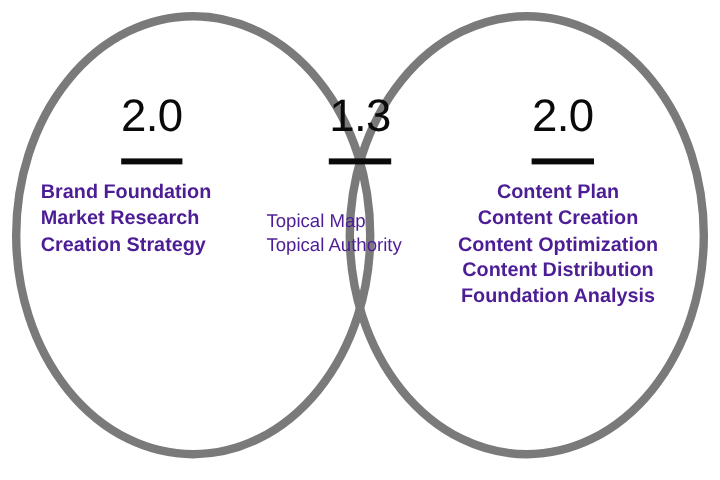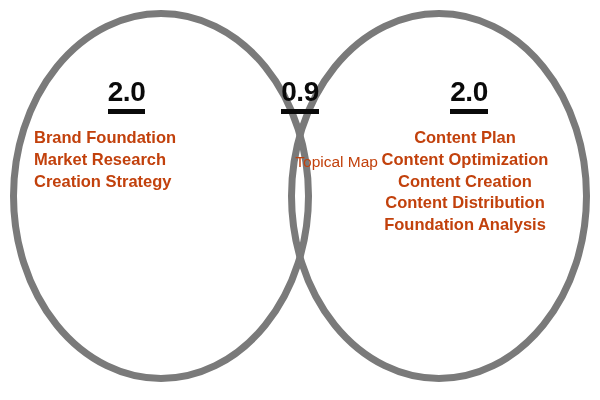--- a/index.html
+++ b/index.html
@@ -26,35 +26,35 @@
     width: 600px;
     height: 400px;
   }
 
   .region {
     position: absolute;
     box-sizing: border-box;
   }
 
   .heading {
-    font-size: 28px;
-    font-weight: bold;
+    font-size: 38px;
+    font-weight: normal;
     color: #0a0a0a;
     letter-spacing: -0.5px;
     line-height: 1;
     display: inline-block;
-    padding-bottom: 3px;
+    padding-bottom: 16px;
     border-bottom: 5px solid #0a0a0a;
   }
 
   .item-list {
     list-style: none;
     margin: 0;
     padding: 0;
-    color: #c2410c;
+    color: #4c1d95;
     font-size: 16.5px;
     font-weight: 600;
     line-height: 1.32;
     white-space: nowrap;
   }
 
   
   #region-left {
     left: 34px;
     top: 78px;
@@ -74,21 +74,21 @@
   #region-center {
     left: 222px;
     top: 78px;
     width: 156px;
     text-align: center;
   }
   #region-center .item-list {
     margin-top: 38px;
     font-size: 15.5px;
     font-weight: 500;
-    text-align: right;
+    text-align: left;
   }
 
   
   #region-right {
     left: 356px;
     top: 78px;
     width: 218px;
     text-align: right;
   }
   #region-right .heading-wrap {
@@ -118,33 +118,34 @@
     </div>
     <ul class="item-list">
       <li>Brand Foundation</li>
       <li>Market Research</li>
       <li>Creation Strategy</li>
     </ul>
   </div>
 
   <div class="region" id="region-center">
     <div class="heading-wrap">
-      <span class="heading">0.9</span>
+      <span class="heading">1.3</span>
     </div>
     <ul class="item-list">
       <li>Topical Map</li>
+      <li>Topical Authority</li>
     </ul>
   </div>
 
   <div class="region" id="region-right">
     <div class="heading-wrap">
       <span class="heading">2.0</span>
     </div>
     <ul class="item-list">
       <li>Content Plan</li>
+      <li>Content Creation</li>
       <li>Content Optimization</li>
-      <li>Content Creation</li>
       <li>Content Distribution</li>
       <li>Foundation Analysis</li>
     </ul>
   </div>
 
 </div>
 
 </body></html>

